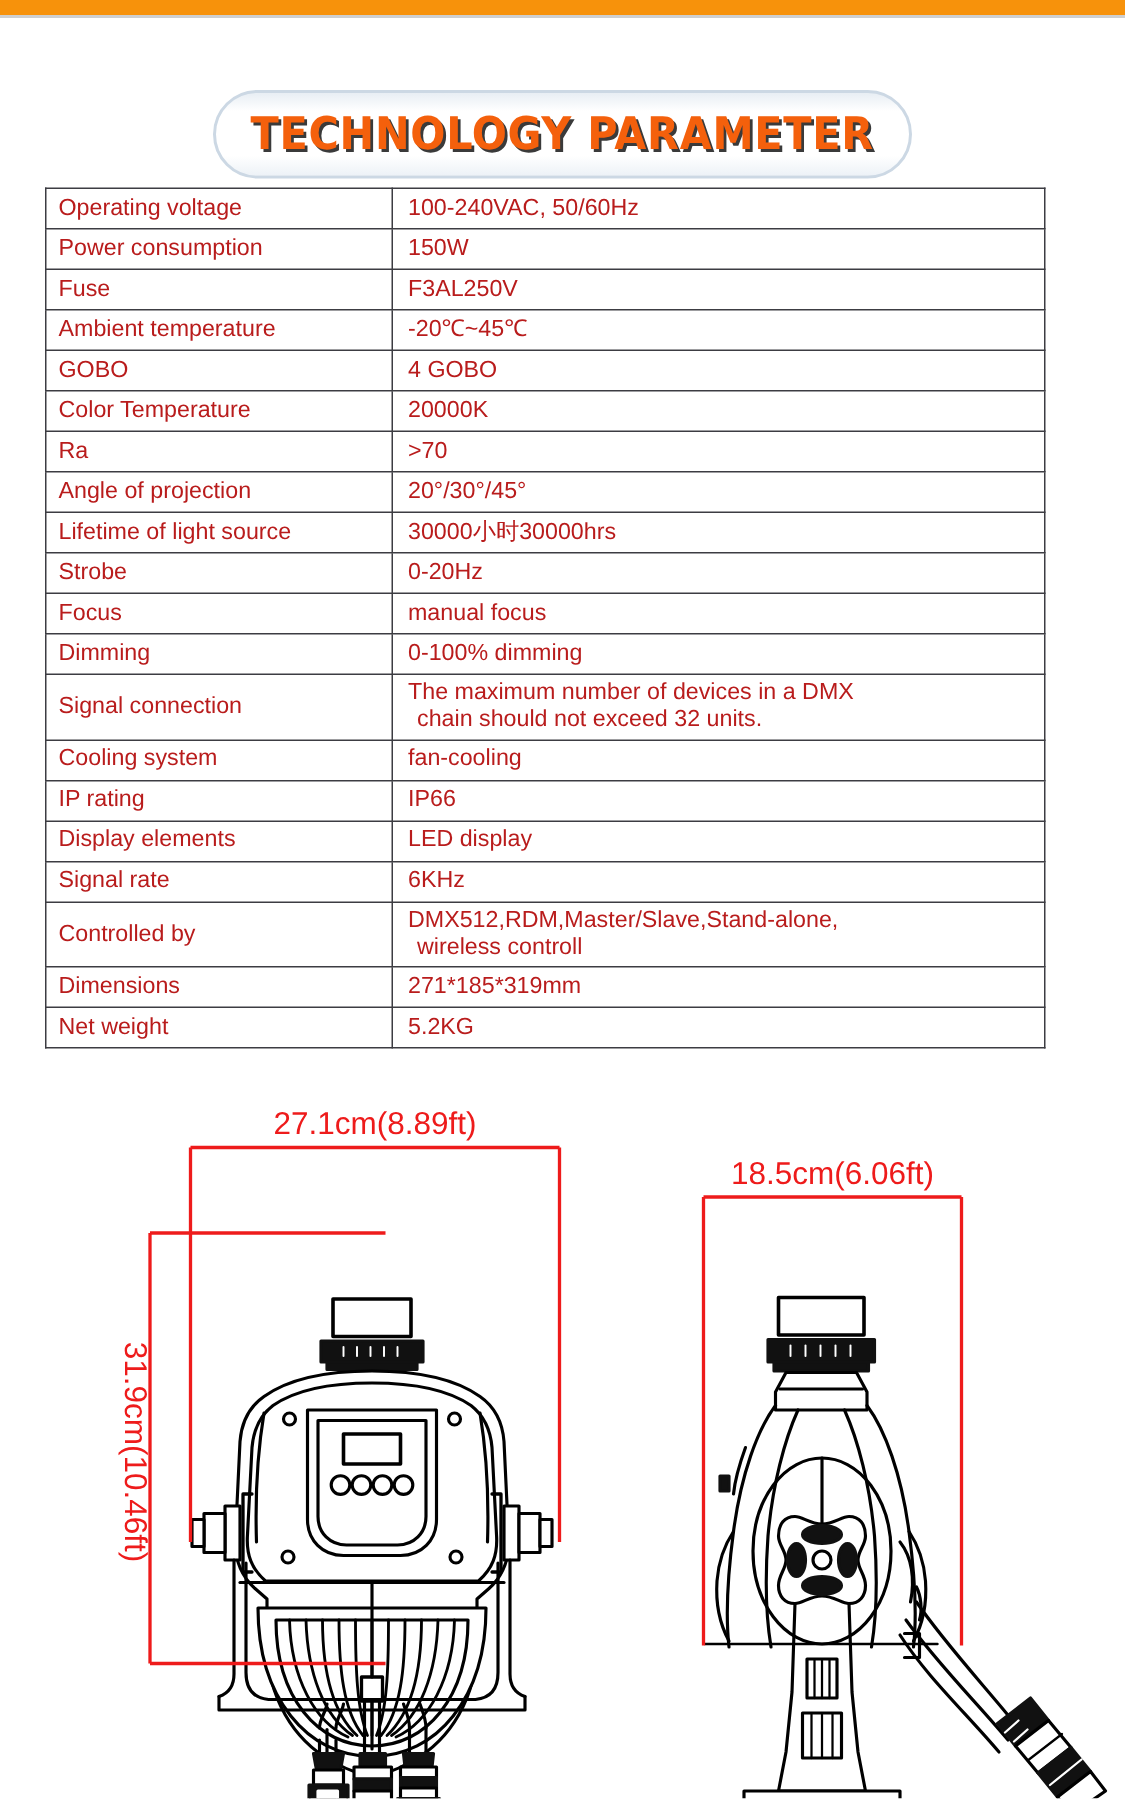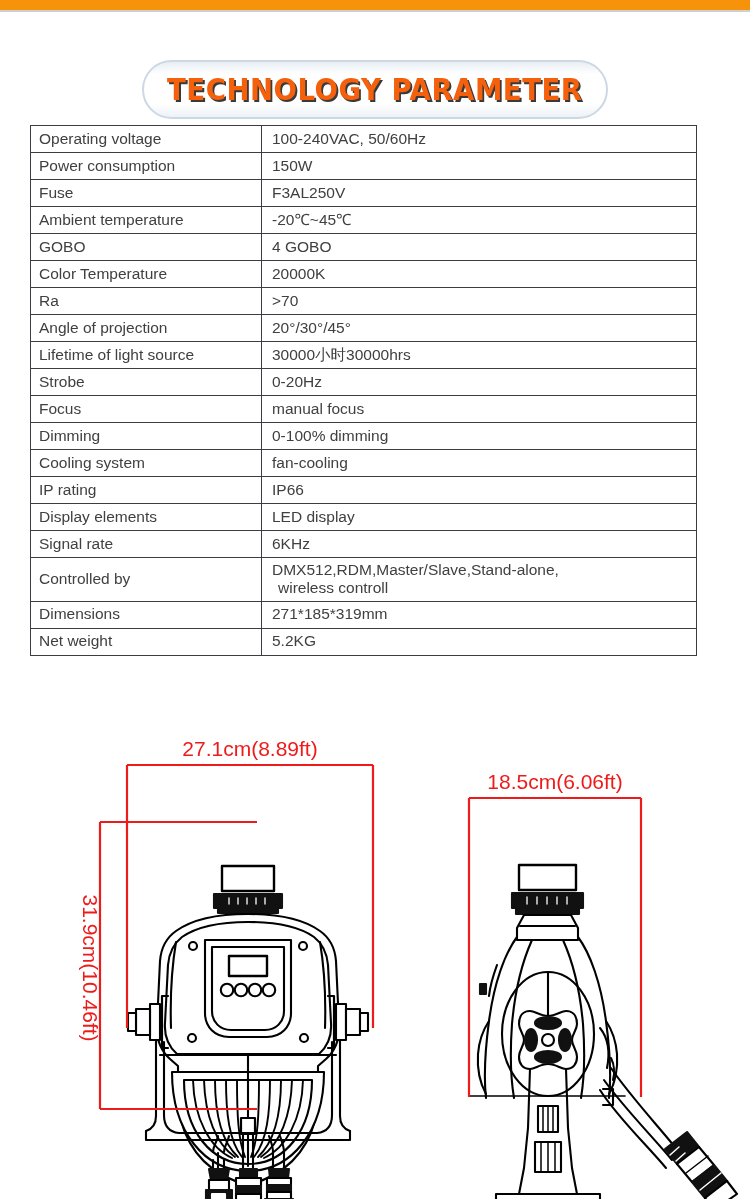--- a/index.html
+++ b/index.html
@@ -63,21 +63,21 @@
     position: absolute;
     left: 30px;
     top: 125px;
     width: 667px;
     border-collapse: collapse;
     table-layout: fixed;
   }
   .spec-table td {
     border: 1.6px solid #3c3c42;
     font-size: 15.5px;
-    color: #404040;
+    color: #b91c1c;
     line-height: 1.18;
     padding: 3px 4px 3px 8px;
     vertical-align: middle;
     font-family: "Liberation Sans", sans-serif;
     height: 20px;
   }
   .spec-table td.k { width: 218px; }
   .spec-table td.v { padding-left: 10px; }
   .v .l2 { display: block; padding-left: 6px; }
 
@@ -150,20 +150,27 @@
       <td class="k">Strobe</td>
       <td class="v">0-20Hz</td>
     </tr>
     <tr>
       <td class="k">Focus</td>
       <td class="v">manual  focus</td>
     </tr>
     <tr>
       <td class="k">Dimming</td>
       <td class="v">0-100% dimming</td>
+    </tr>
+    <tr>
+      <td class="k">Signal connection</td>
+      <td class="v">
+        <span>The maximum number of devices in a DMX</span>
+        <span class="l2">chain should not exceed 32 units.</span>
+      </td>
     </tr>
     <tr>
       <td class="k">Cooling system</td>
       <td class="v"> fan-cooling</td>
     </tr>
     <tr>
       <td class="k">IP rating</td>
       <td class="v">IP66</td>
     </tr>
     <tr>

